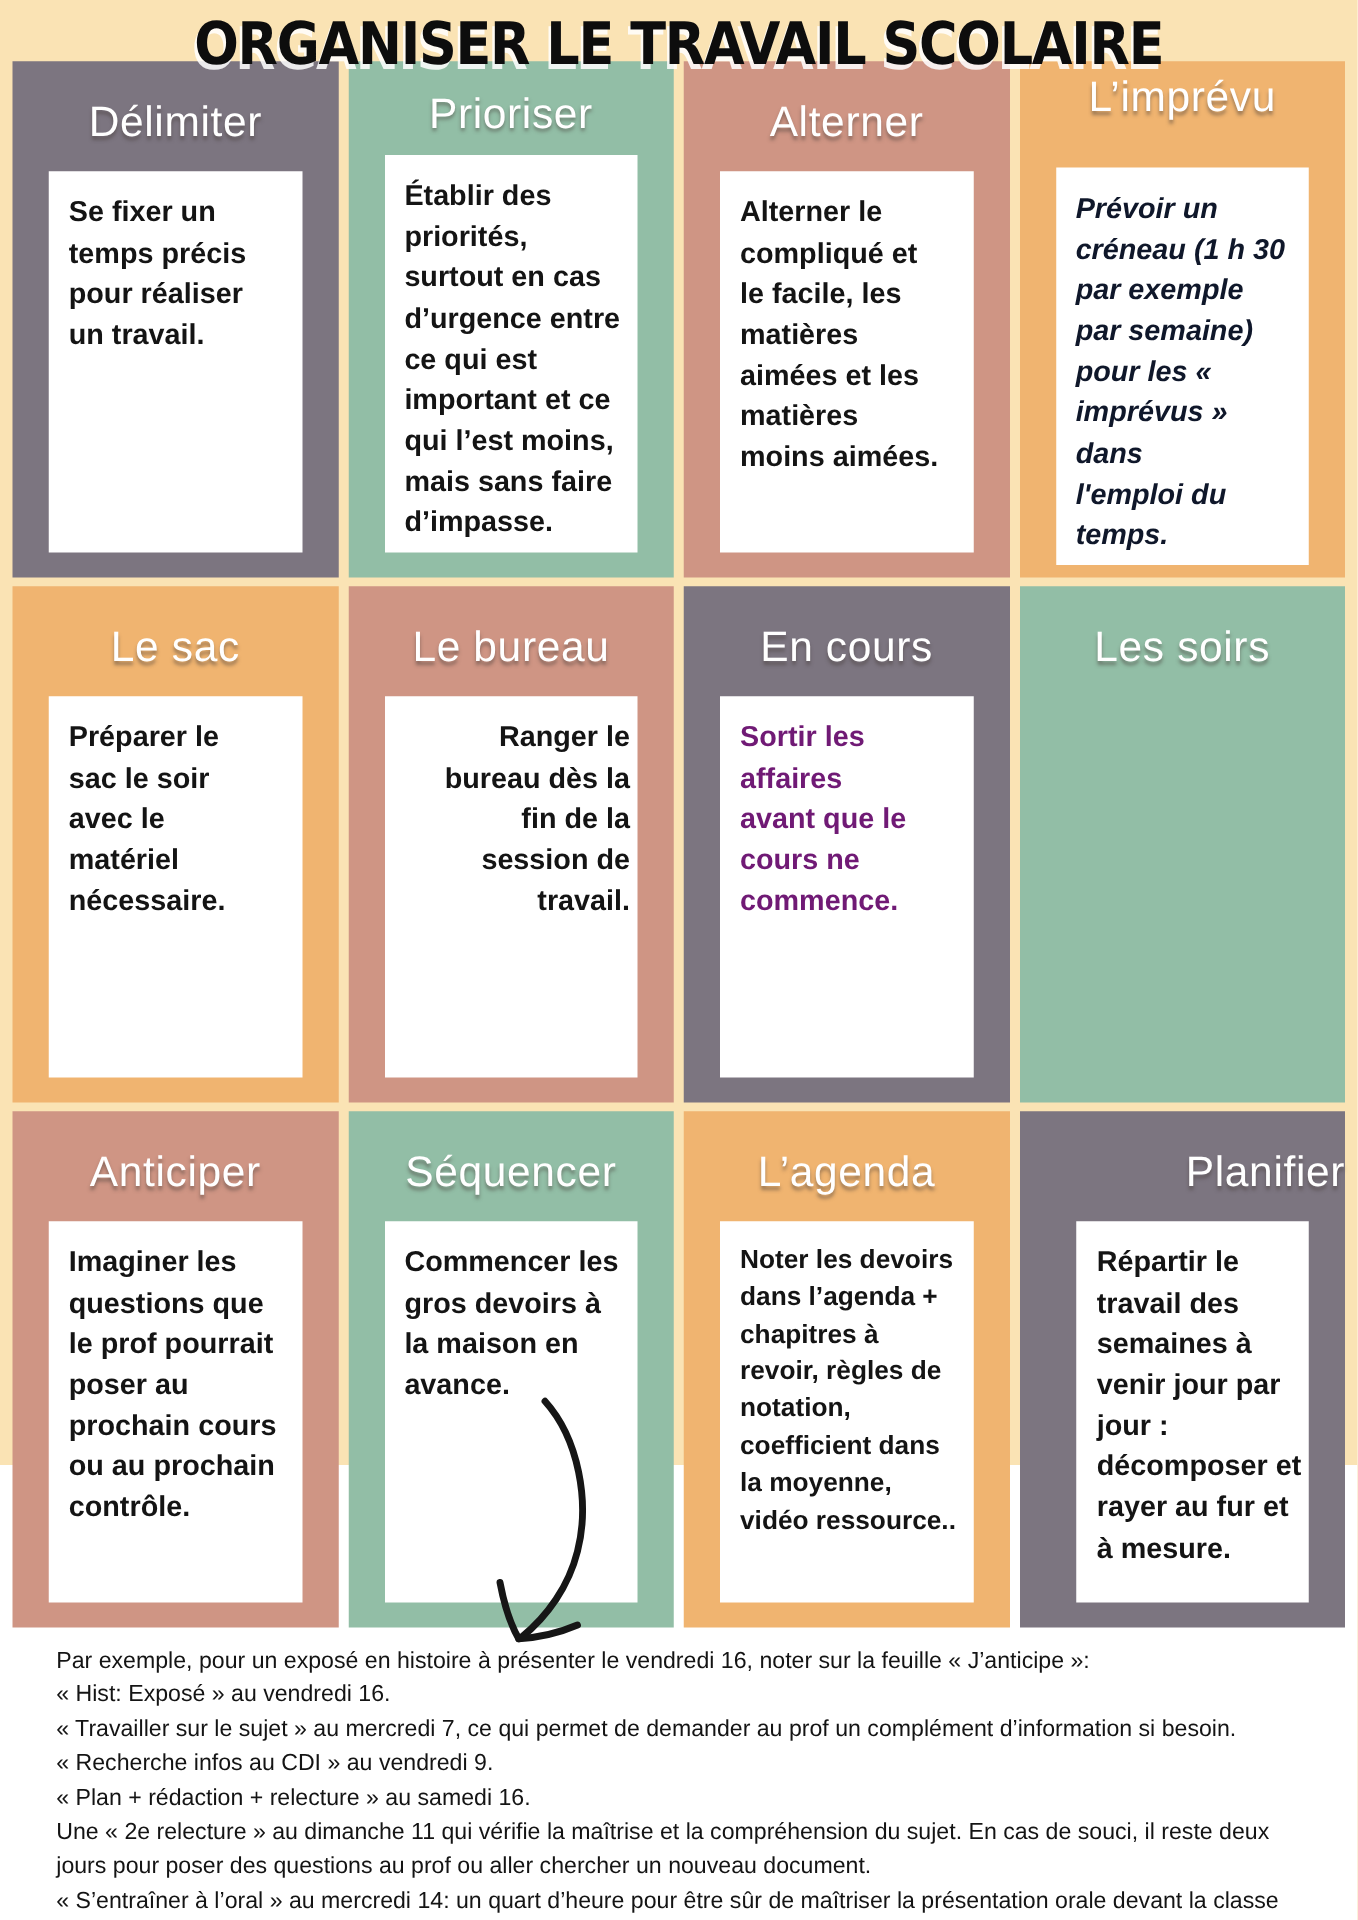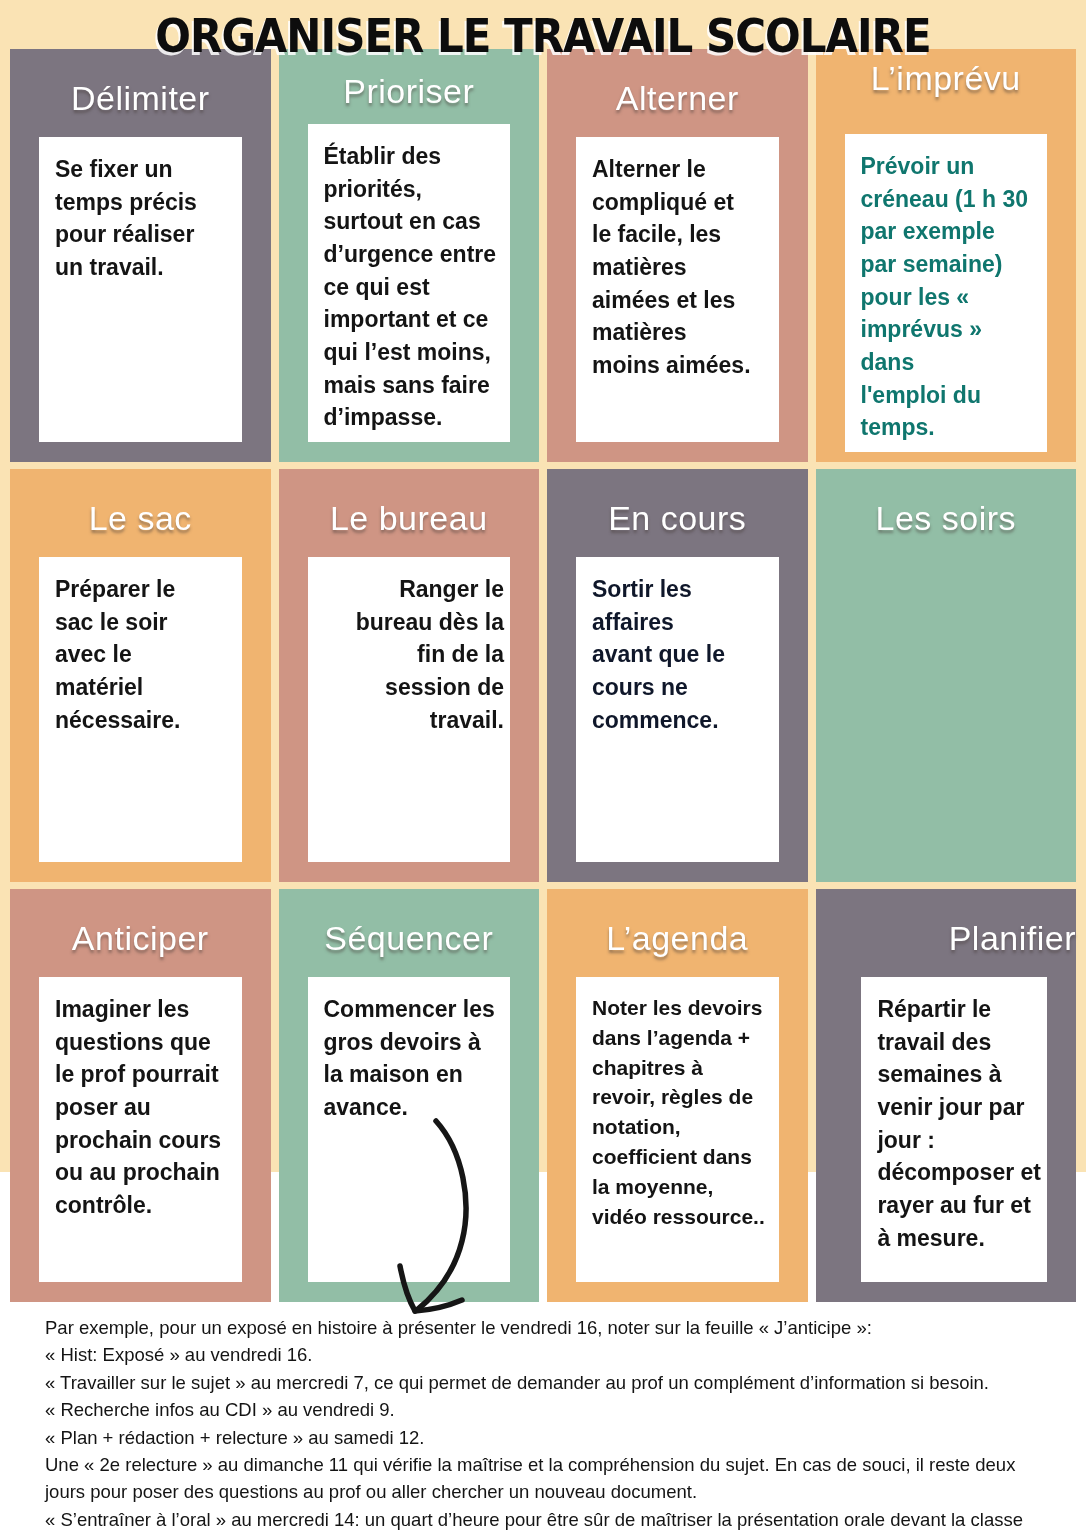--- a/index.html
+++ b/index.html
@@ -90,21 +90,21 @@
 compliqué et
 le facile, les
 matières
 aimées et les
 matières
 moins aimées.</div>
     </div>
 
     <div class="card" style="background-color: rgb(240, 180, 112); gap: 36px;">
       <div class="card-title">L’imprévu</div>
-      <div class="card-box" style="color: #0f766e;">Prévoir un
+      <div class="card-box" style="color: #0f172a; font-style: italic;">Prévoir un
 créneau (1 h 30
 par exemple
 par semaine)
 pour les «
 imprévus » dans
 l'emploi du
 temps.</div>
     </div>
 
     <div class="card" style="background-color: rgb(240, 180, 112);">
@@ -120,21 +120,21 @@
       <div class="card-title">Le bureau</div>
       <div class="card-box" style="color: rgb(20, 20, 20);">Ranger le
 bureau dès la
 fin de la
 session de
 travail.</div>
     </div>
 
     <div class="card" style="background-color: rgb(124, 117, 128);">
       <div class="card-title">En cours</div>
-      <div class="card-box" style="color: #0f172a;">Sortir les
+      <div class="card-box" style="color: #701a75;">Sortir les
 affaires
 avant que le
 cours ne
 commence.</div>
     </div>
 
     <div class="card" style="background-color: rgb(146, 190, 166);">
       <div class="card-title">Les soirs</div>
     </div>
 
@@ -181,21 +181,21 @@
 à mesure.</div>
     </div>
 
   </div>
 
   <div class="footer" style="color: rgb(20, 20, 20);">
     <p>Par exemple, pour un exposé en histoire à présenter le vendredi 16, noter sur la feuille « J’anticipe »:</p>
     <p>« Hist: Exposé » au vendredi 16.</p>
     <p>« Travailler sur le sujet » au mercredi 7, ce qui permet de demander au prof un complément d’information si besoin.</p>
     <p>« Recherche infos au CDI » au vendredi 9.</p>
-    <p>« Plan + rédaction + relecture » au samedi 12.</p>
+    <p>« Plan + rédaction + relecture » au samedi 16.</p>
     <p>Une « 2e relecture » au dimanche 11 qui vérifie la maîtrise et la compréhension du sujet. En cas de souci, il reste deux jours pour poser des questions au prof ou aller chercher un nouveau document.</p>
     <p>« S’entraîner à l’oral » au mercredi 14: un quart d’heure pour être sûr de maîtriser la présentation orale devant la classe (avec un chronométrage). « Dernier essai » au jeudi 15.</p>
   </div>
 
   <svg class="arrow-overlay" width="1086" height="1536" viewBox="0 0 1086 1536" fill="none">
     <g stroke="#161616" stroke-width="5.5" stroke-linecap="round" fill="none">
       <path d="M 436 1121 C 463 1151, 472 1202, 462 1241 C 455 1269, 438 1293, 417 1310"></path>
       <path d="M 400 1266 C 403 1282, 407 1297, 415 1311"></path>
       <path d="M 415 1311 C 431 1310, 448 1306, 462 1300"></path>
     </g>

